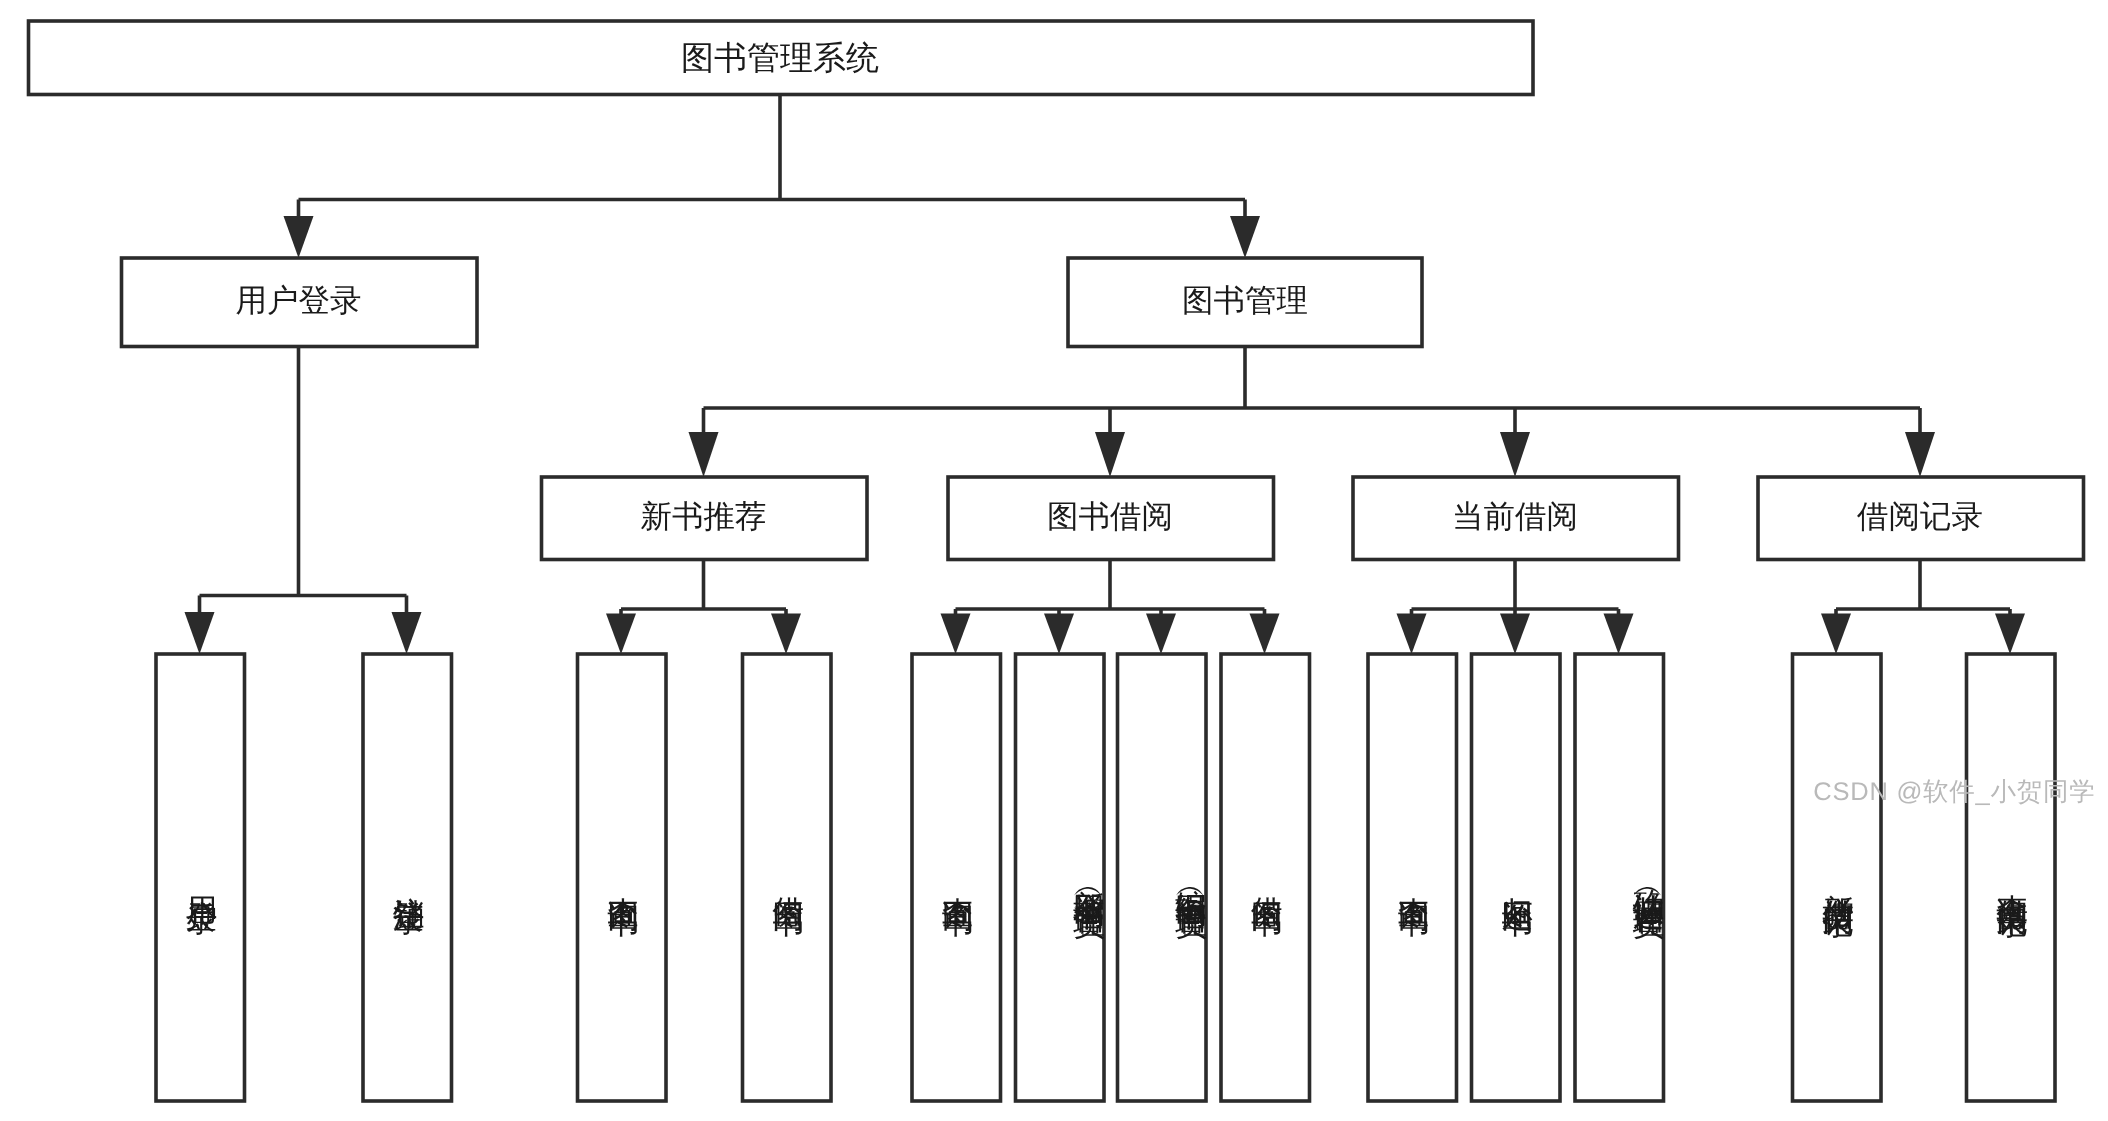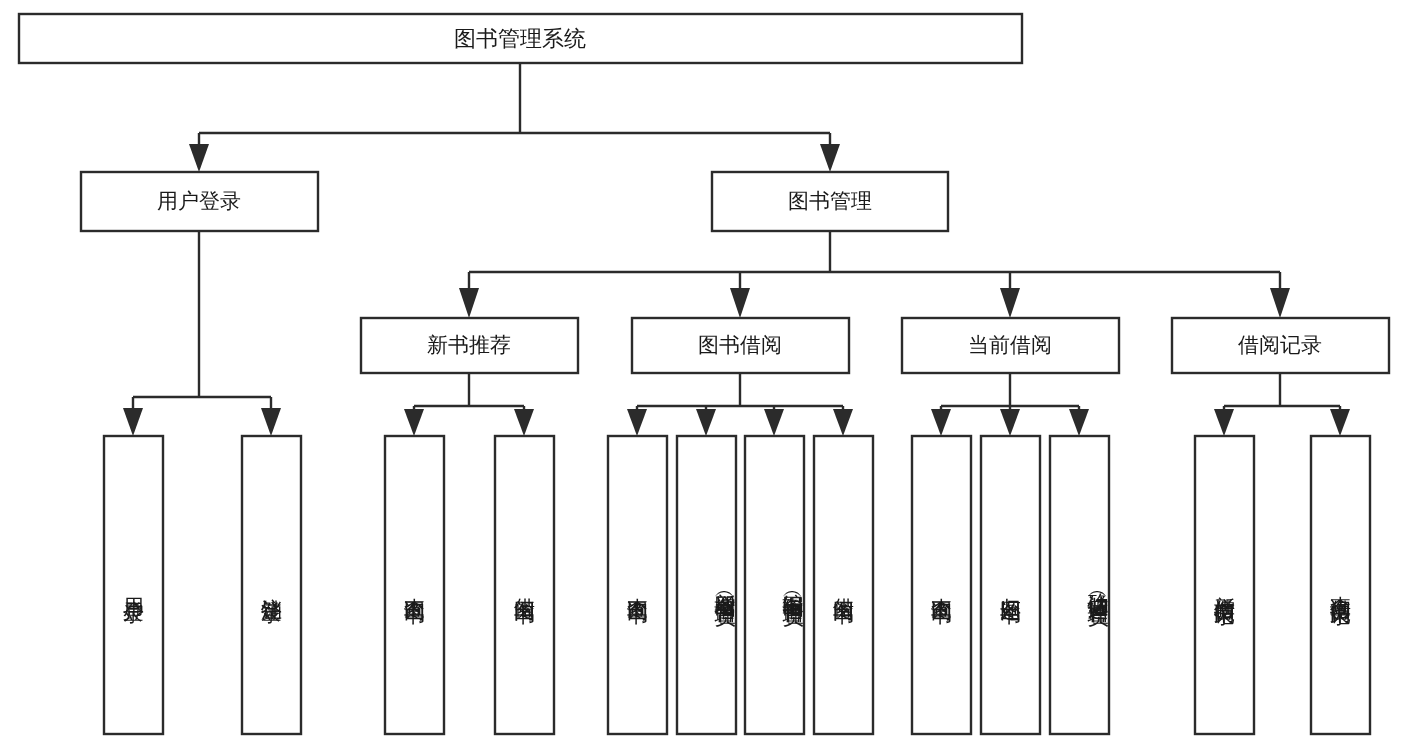--- a/index.html
+++ b/index.html
@@ -196,14 +196,15 @@
   <div class="vlabel" style="left:745px; top:440px; width:59px; height:290px; align-items:flex-start;">编辑图书（管理员）</div>
   <div class="vlabel" style="left:814px; top:436px; width:59px; height:298px;">借阅图书</div>
 
   <div class="vlabel" style="left:912px; top:436px; width:59px; height:298px;">查询图书</div>
   <div class="vlabel" style="left:981px; top:436px; width:59px; height:298px;">归还图书</div>
   <div class="vlabel" style="left:1050px; top:440px; width:59px; height:290px; align-items:flex-start;">确认归还（管理员）</div>
 
   <div class="vlabel" style="left:1195px; top:436px; width:59px; height:298px;">新增借阅记录</div>
   <div class="vlabel" style="left:1311px; top:436px; width:59px; height:298px;">查询借阅记录</div>
 
+  <div class="watermark">CSDN @软件_小贺同学</div>
 
 </div>
 
 </body></html>

